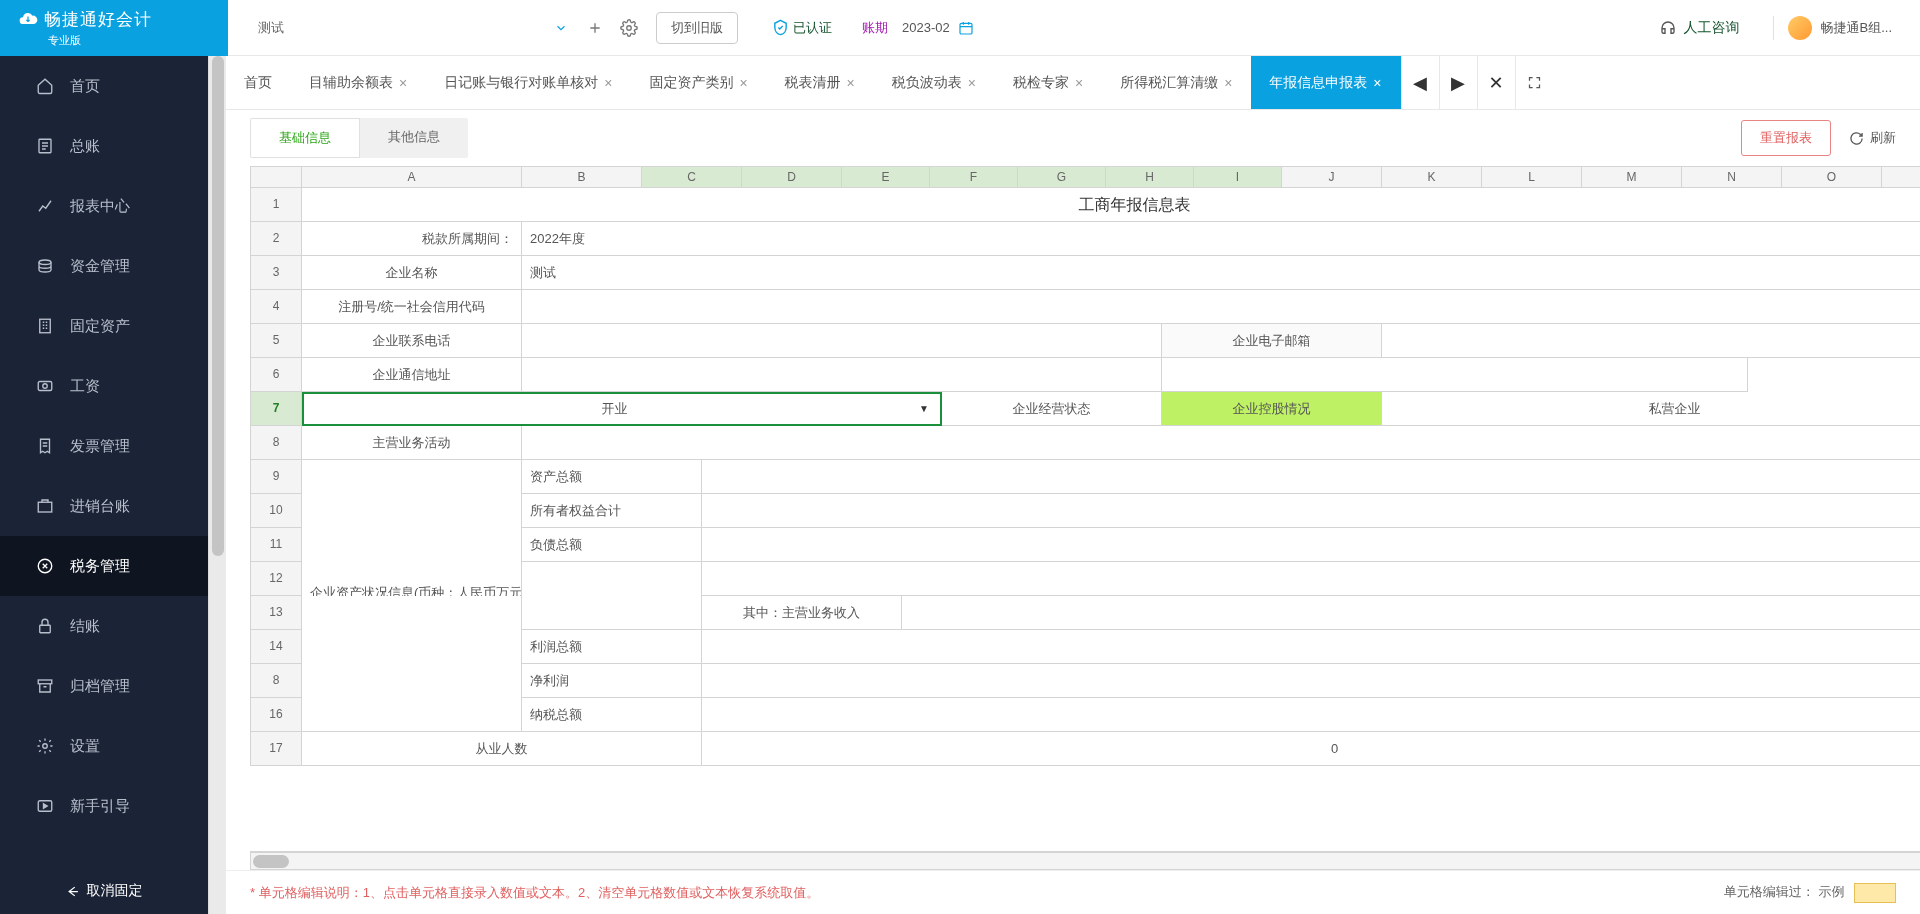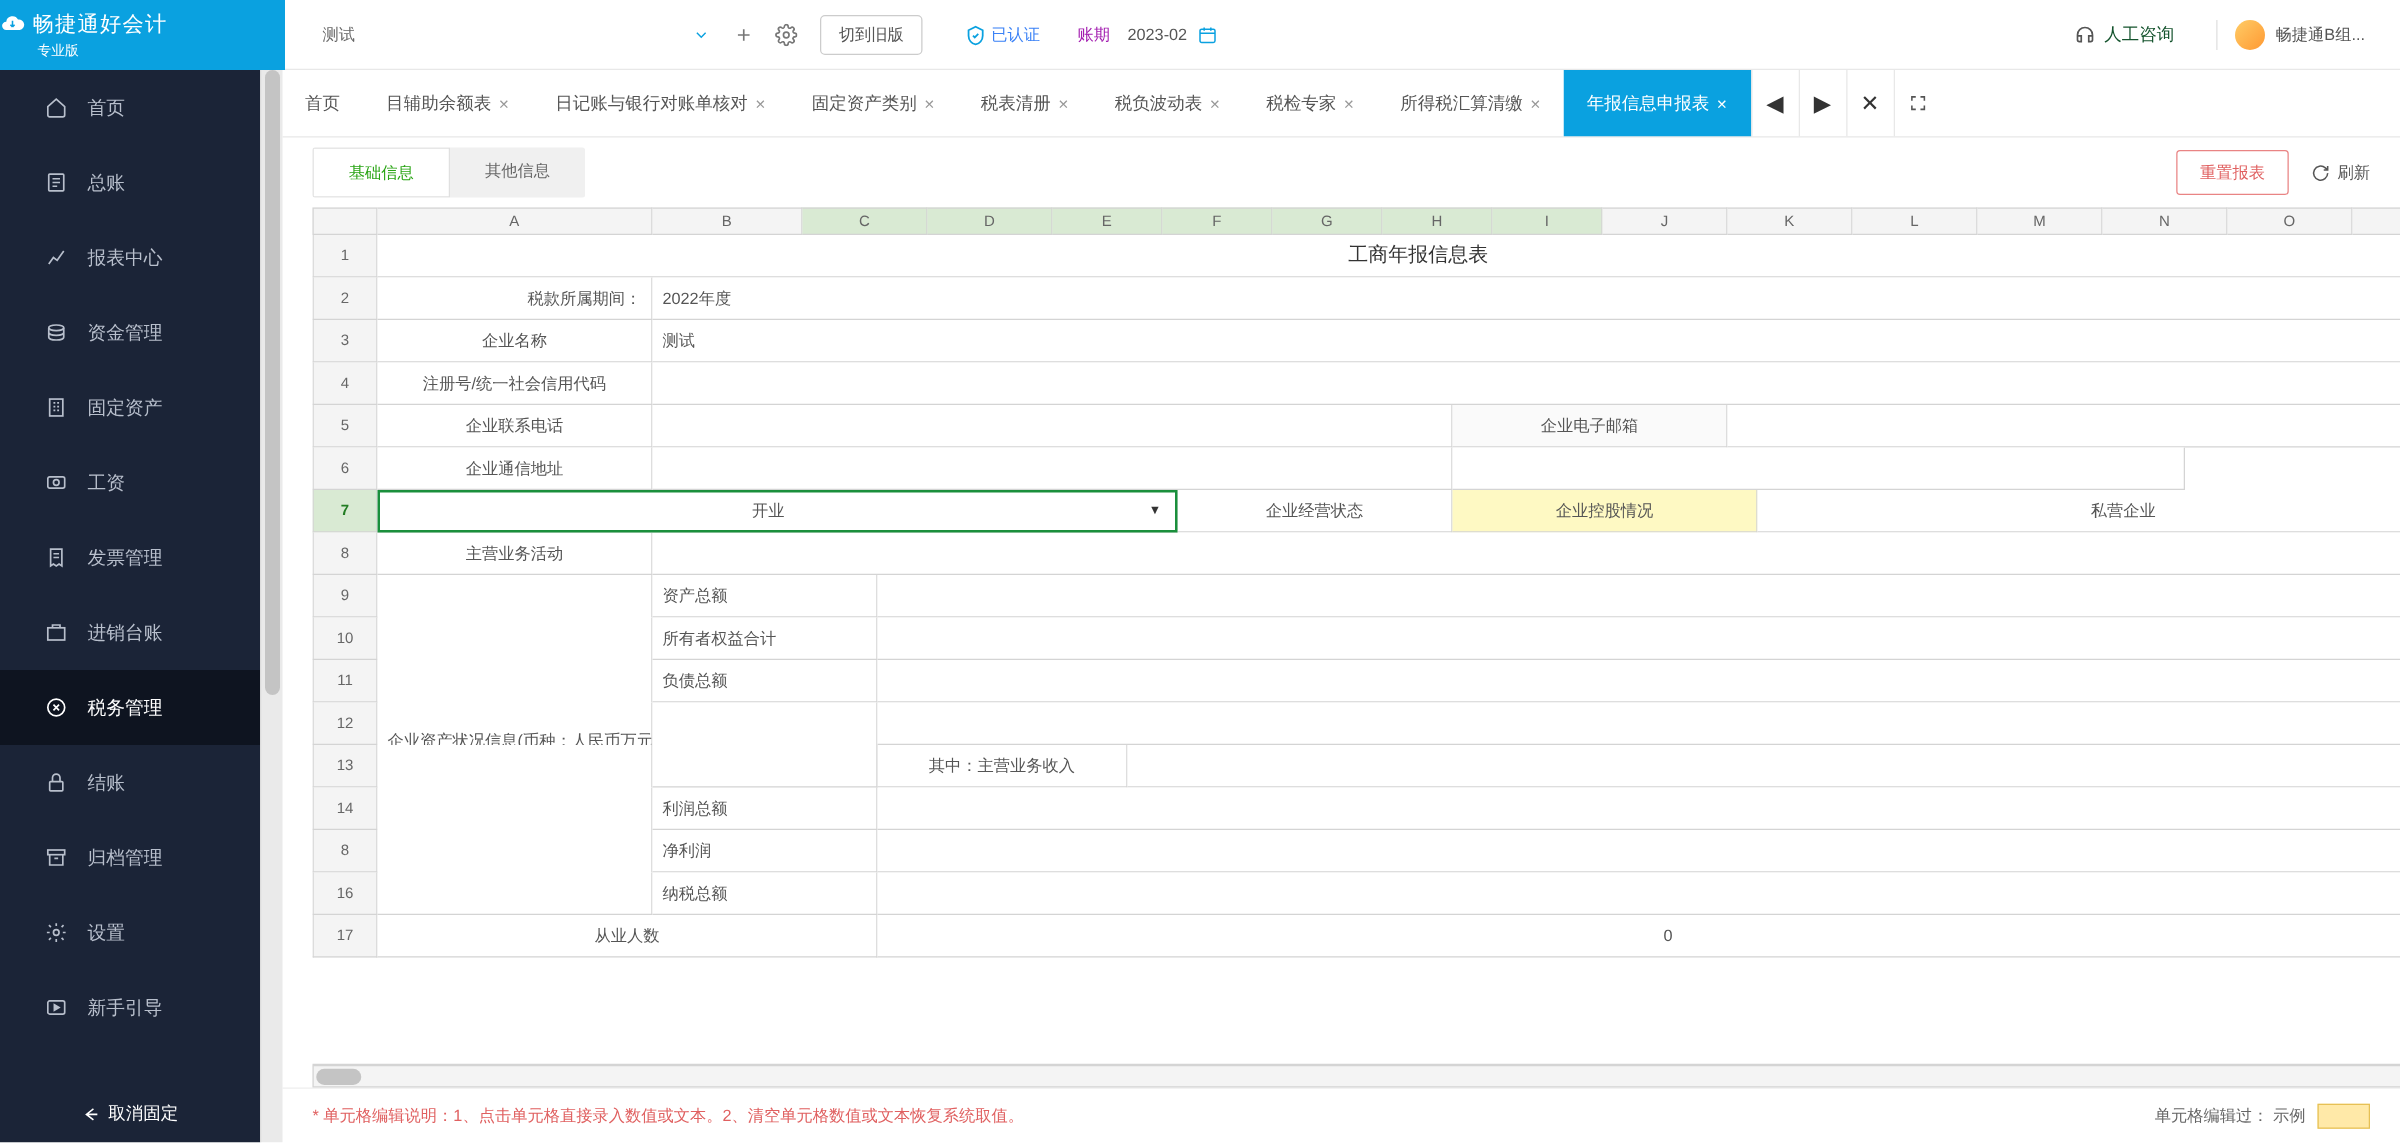--- a/index.html
+++ b/index.html
@@ -1,29 +1,29 @@
 <!DOCTYPE html>
 <html><head>
 <meta charset="utf-8">
 <style>
 *{margin:0;padding:0;box-sizing:border-box}
 body{font-family:"Microsoft YaHei","PingFang SC",sans-serif;font-size:13px;color:#333;background:#fff;overflow:hidden}
 .app{display:flex;flex-direction:column;height:914px;width:1920px}
 
 
 .header{height:56px;display:flex;align-items:center;border-bottom:1px solid #e8e8e8;padding:0 8px}
-.brand{width:228px;height:56px;background:#0aa1e0;color:#fff;display:flex;flex-direction:column;justify-content:center;margin:-8px 0 -8px -8px}
+.brand{width:228px;height:56px;background:#0aa1e0;color:#fff;display:flex;flex-direction:column;justify-content:center;padding-left:18px;margin:-8px 0 -8px -8px}
 .brand-main{display:flex;align-items:center;gap:6px;font-size:17px;font-weight:500;letter-spacing:1px}
 .brand-sub{font-size:11px;margin-top:2px;margin-left:30px}
 .brand-icon{width:20px;height:20px;display:inline-flex;align-items:center;justify-content:center}
 .company-select{margin-left:20px;width:330px;height:34px;display:flex;align-items:center;justify-content:space-between;padding:0 10px;color:#666;cursor:pointer}
 .company-select .chev{color:#999}
 .hdr-icon-btn{width:34px;height:34px;display:flex;align-items:center;justify-content:center;color:#777;cursor:pointer;font-size:18px}
 .switch-old{border:1px solid #ccc;border-radius:4px;padding:6px 14px;color:#555;cursor:pointer;margin:0 10px}
-.verified{color:#3b82f6;display:flex;align-items:flex-end;gap:4px;margin-left:24px}
+.verified{color:#14532d;display:flex;align-items:flex-start;gap:4px;margin-left:24px}
 .verified-icon{font-size:16px}
 .period-lbl{margin-left:30px;color:#a21caf}
 .period-val{margin-left:14px;color:#555}
 .cal-icon{color:#0aa1e0;margin-left:8px;font-size:15px}
 .spacer{flex:1}
 .consult{display:flex;align-items:center;gap:6px;color:#14532d;cursor:pointer;font-size:14px;margin-right:20px}
 .avatar{width:24px;height:24px;border-radius:50%;background:linear-gradient(135deg,#ffcc66,#ff9933);display:inline-block;margin-right:8px}
 .user-name{color:#555;margin-right:20px}
 
 
@@ -418,21 +418,21 @@
               <div class="cell" style="width:586px"></div>
             </div>
 
             <div class="row">
               <div class="rh sel">7</div>
               <div class="cell sel-cell merge-lbl" style="width:640px">
                 <span style="flex:1;text-align:center">开业</span>
                 <span class="dd">▼</span>
               </div>
               <div class="cell cA merge-lbl">企业经营状态</div>
-              <div class="cell merge-lbl" style="width:244px;background:#fef9c3">企业控股情况</div>
+              <div class="cell merge-lbl" style="width:220px;background:#bef264">企业控股情况</div>
               <div class="cell merge-lbl" style="width:586px">私营企业</div>
             </div>
 
             <div class="row">
               <div class="rh">8</div>
               <div class="cell cA merge-lbl">主营业务活动</div>
               <div class="cell" style="width:1446px"></div>
             </div>
 
             <div class="row">

